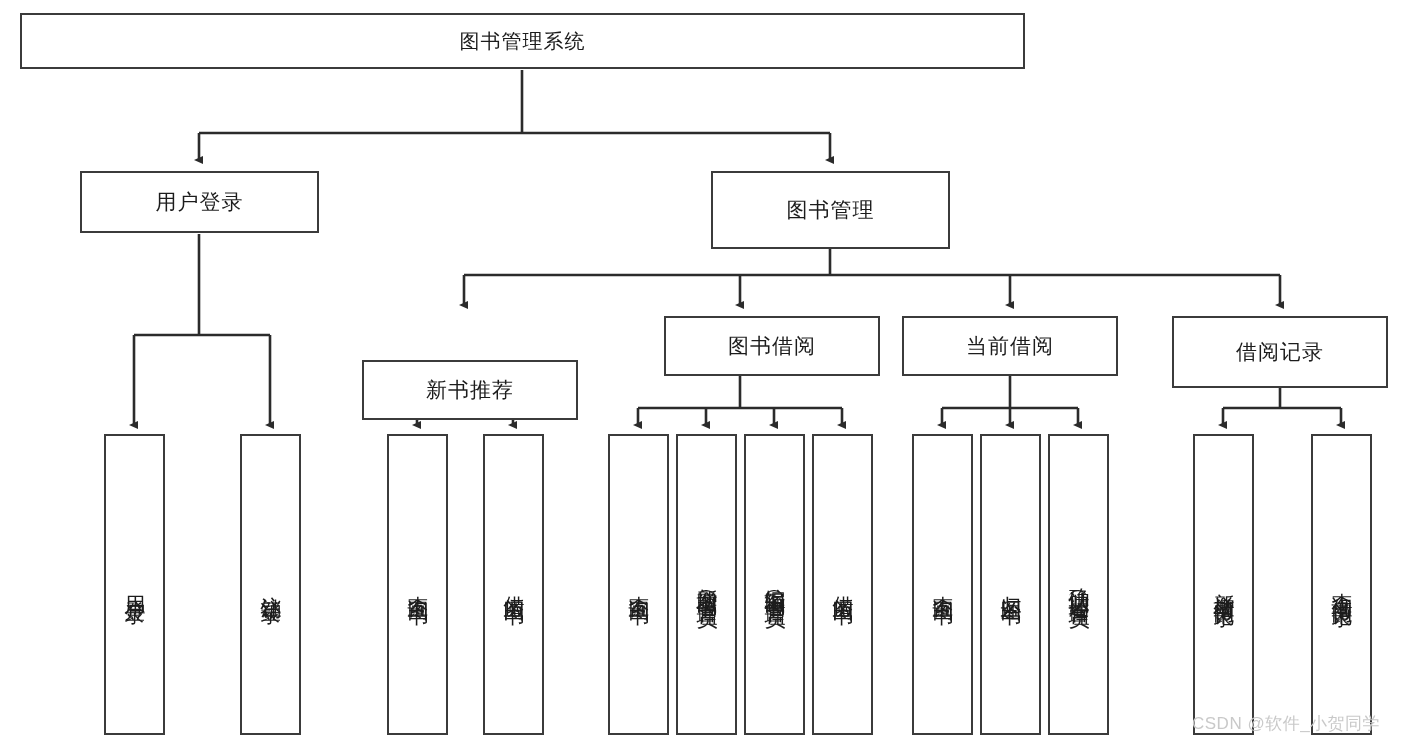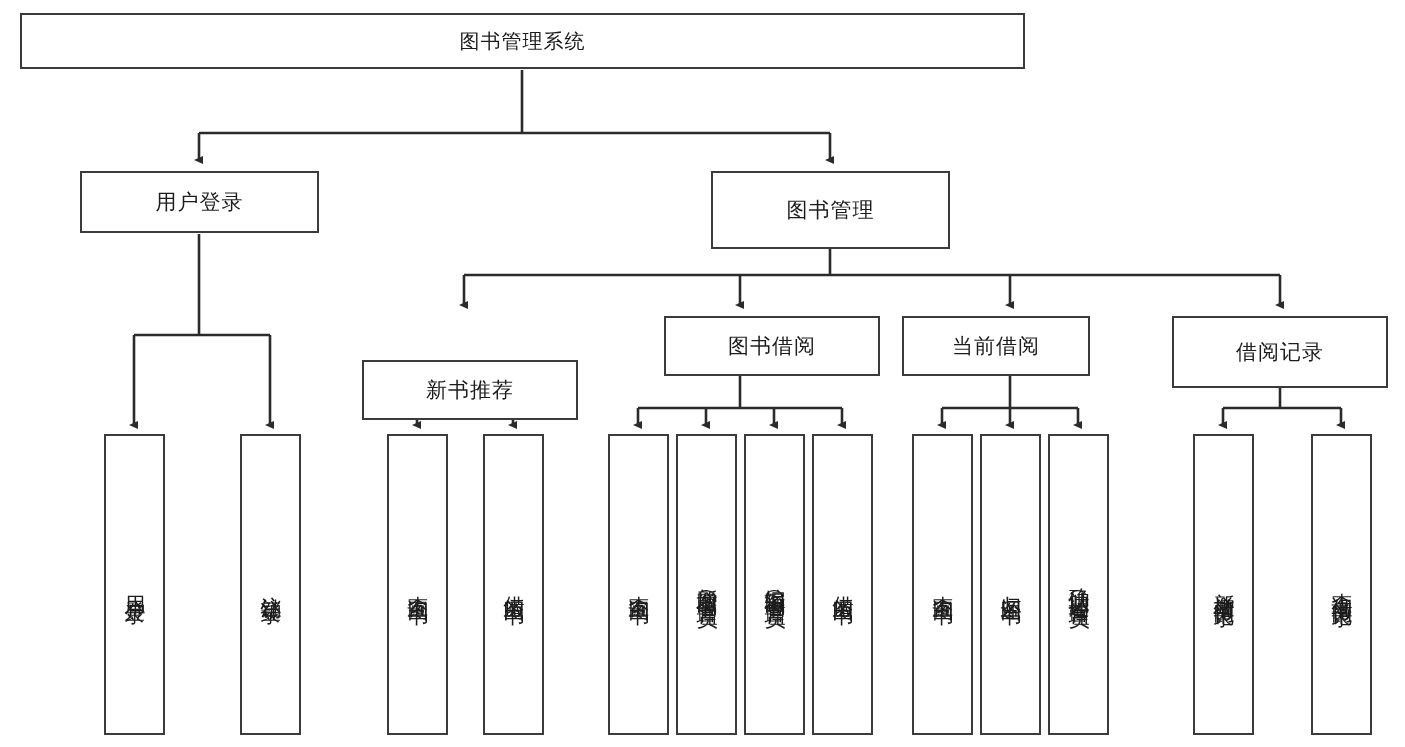--- a/index.html
+++ b/index.html
@@ -124,21 +124,21 @@
   </div>
 
   <div class="node h-node" style="left:362px;top:316px;width:216px;height:60px;margin-top:44px;">
     <span class="label">新书推荐</span>
   </div>
 
   <div class="node h-node" style="left:632px;top:316px;width:216px;height:60px;margin-left:32px;">
     <span class="label">图书借阅</span>
   </div>
 
-  <div class="node h-node" style="left:902px;top:316px;width:188px;height:60px;">
+  <div class="node h-node" style="left:902px;top:316px;width:216px;height:60px;">
     <span class="label">当前借阅</span>
   </div>
 
   <div class="node h-node" style="left:1172px;top:316px;width:216px;height:72px;">
     <span class="label">借阅记录</span>
   </div>
 
   <div class="node v-node" style="left:104px;top:434px;width:61px;height:301px;">
     <span class="label">用户登录</span>
   </div>
@@ -176,14 +176,15 @@
     <span class="label">确认归还（管理员）</span>
   </div>
 
   <div class="node v-node" style="left:1193px;top:434px;width:61px;height:301px;">
     <span class="label">新增借阅记录</span>
   </div>
   <div class="node v-node" style="left:1311px;top:434px;width:61px;height:301px;">
     <span class="label">查询借阅记录</span>
   </div>
 
+  <div class="watermark">CSDN @软件_小贺同学</div>
 
 </div>
 
 </body></html>

